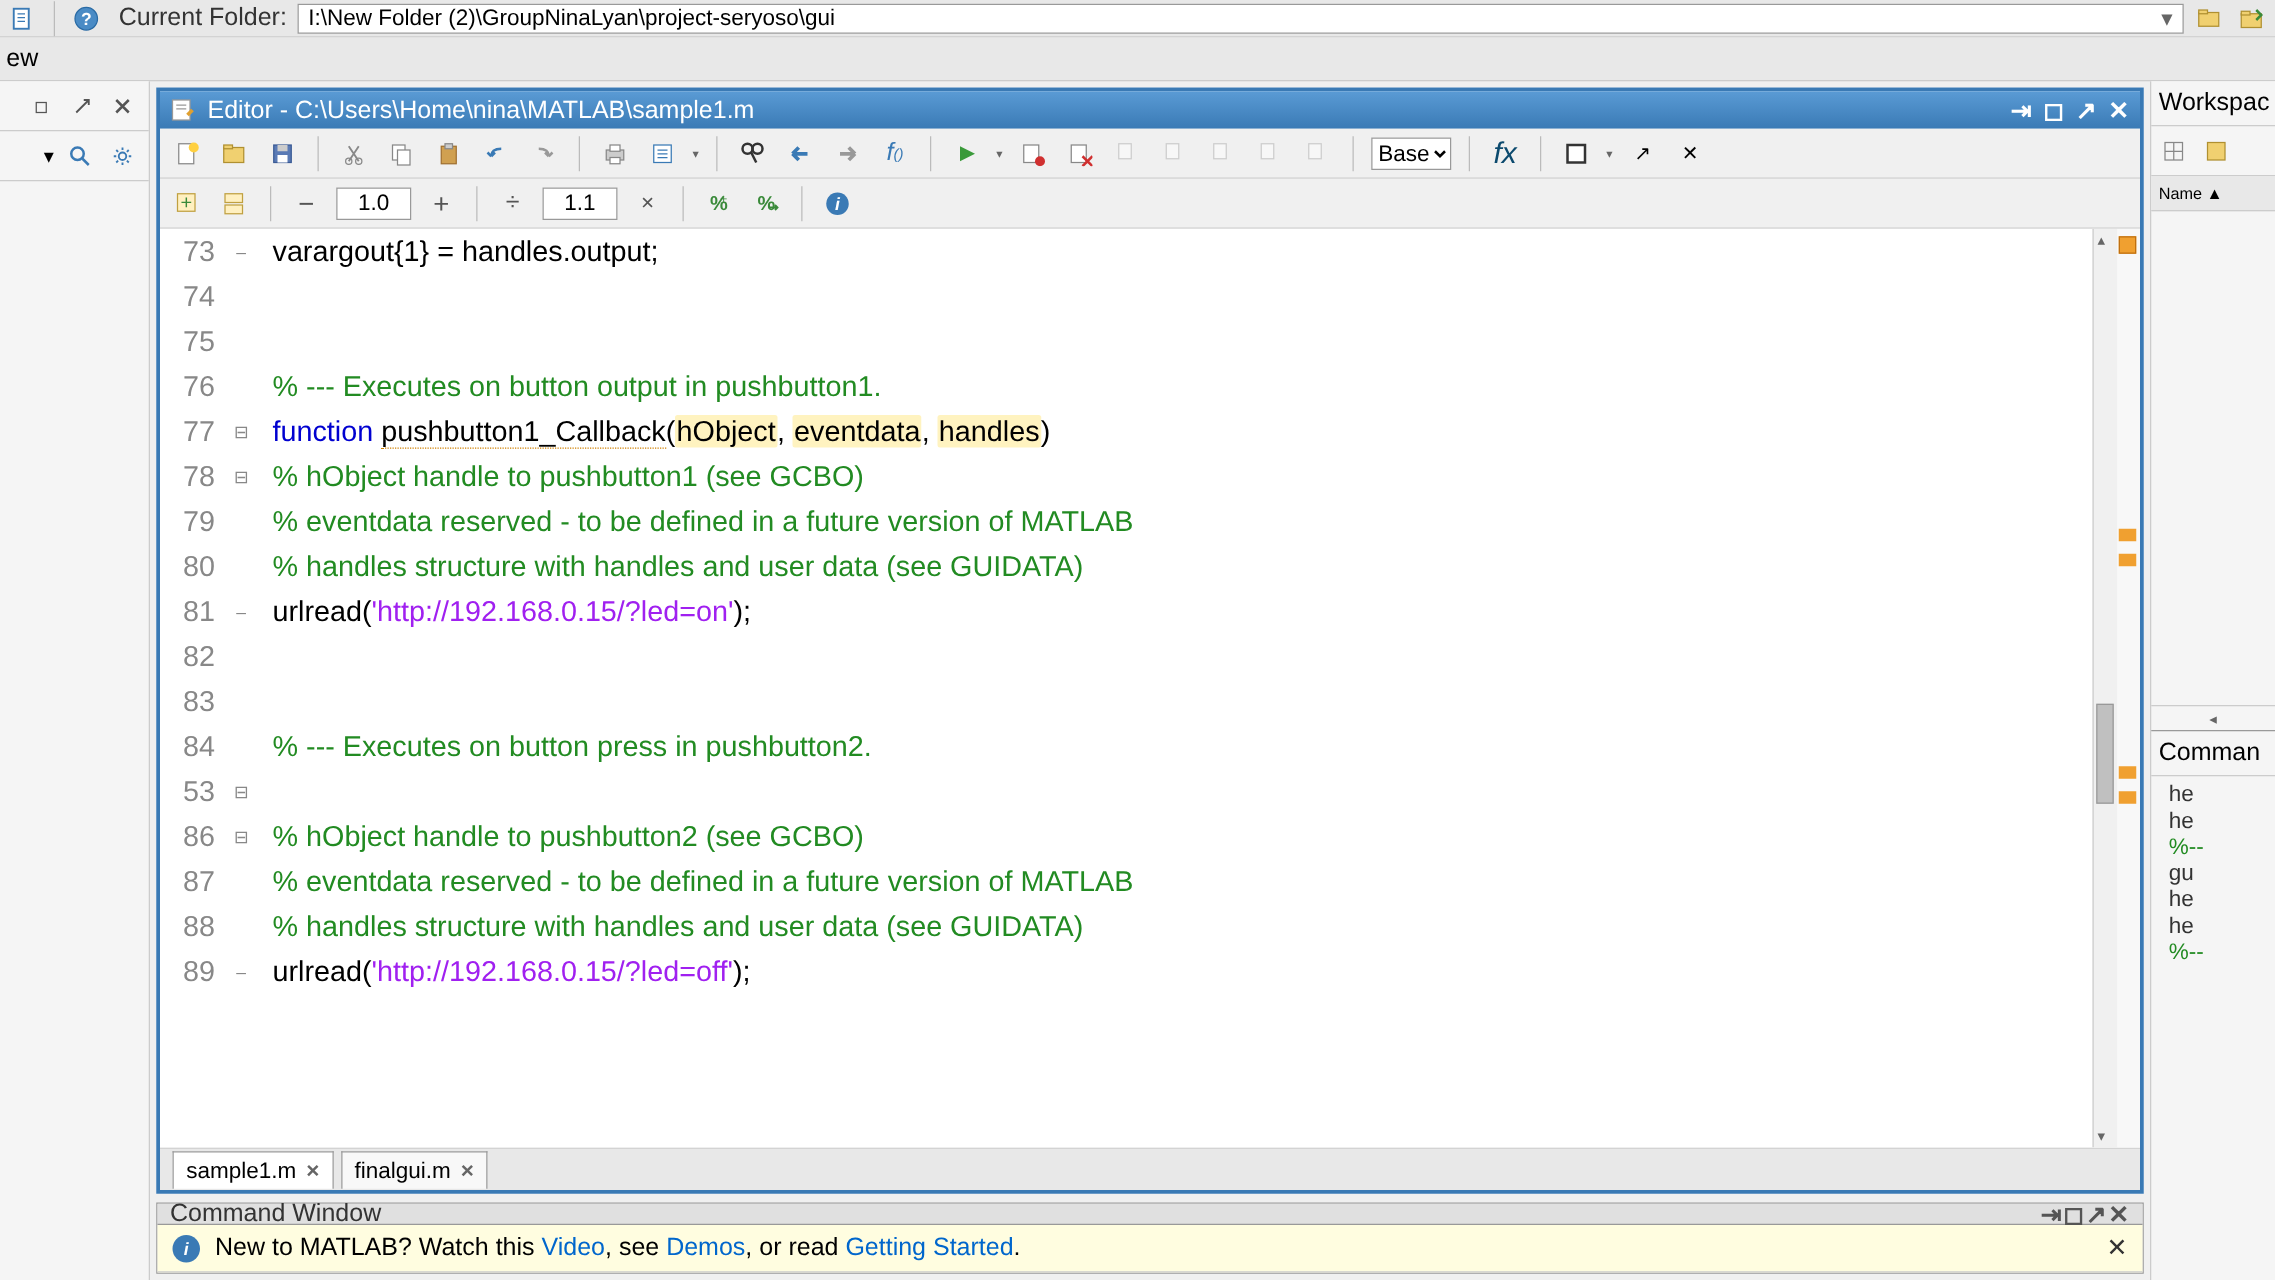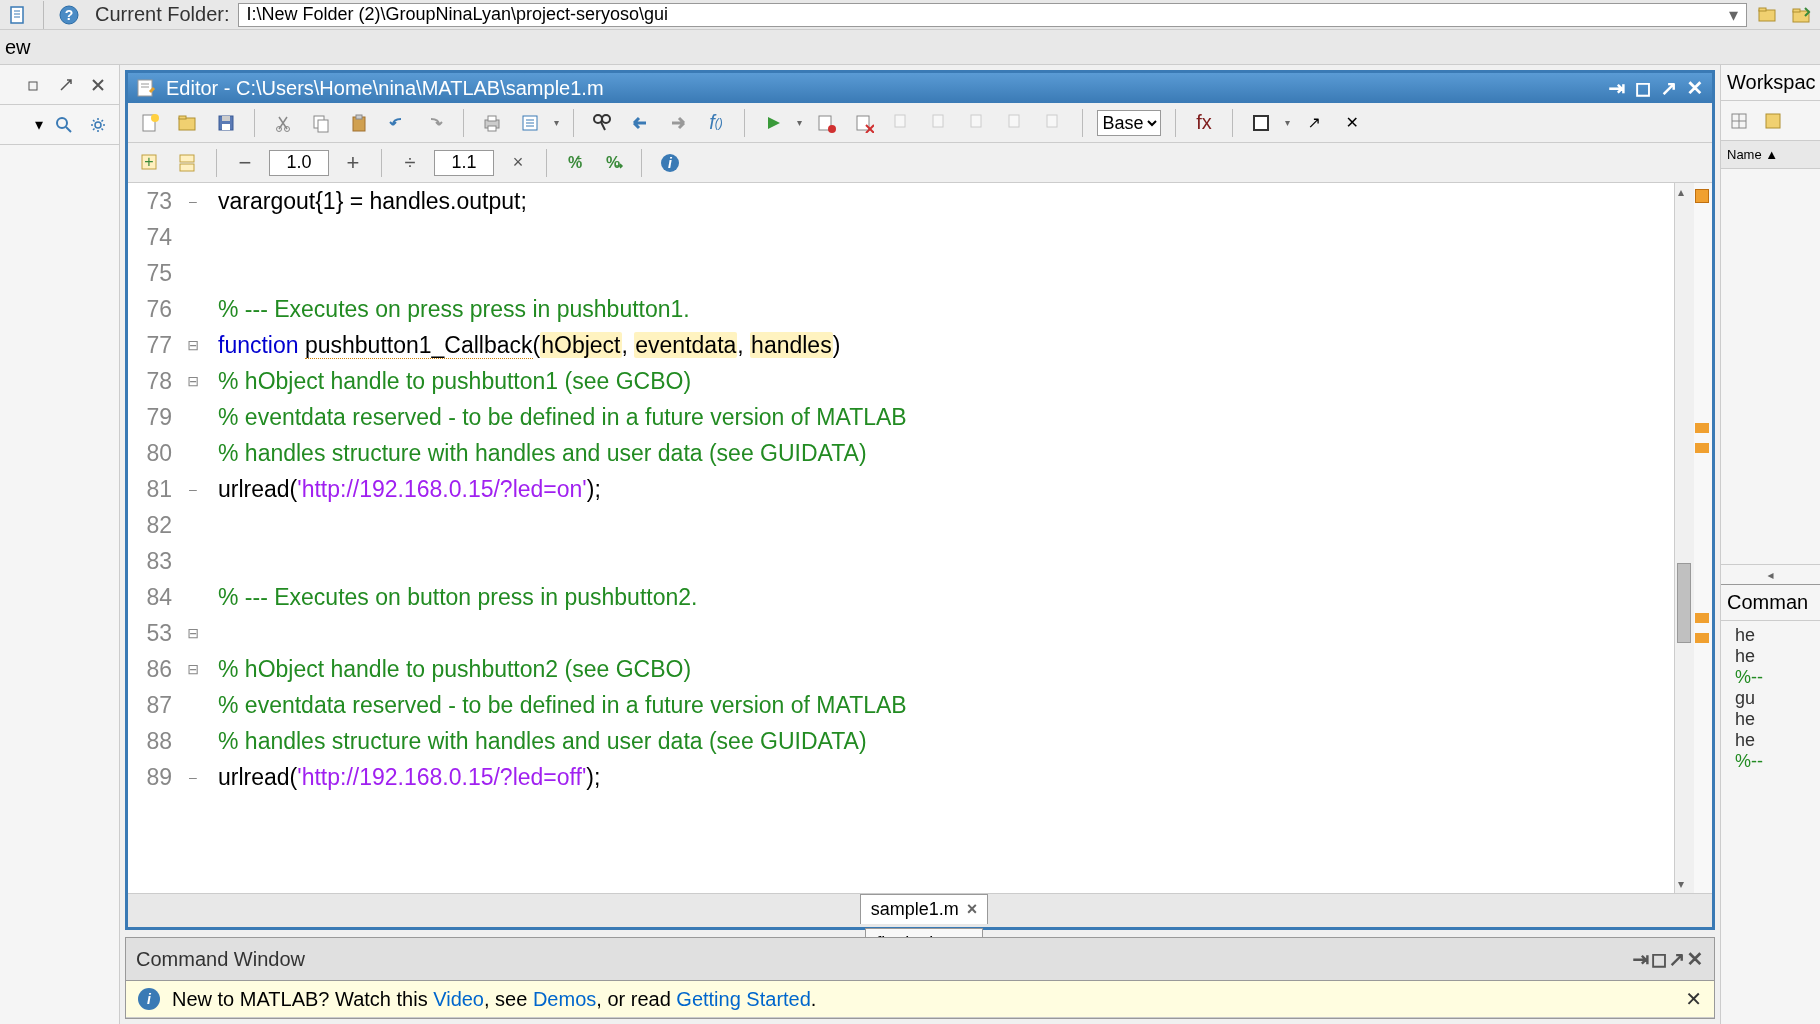--- a/index.html
+++ b/index.html
@@ -42,27 +42,27 @@
 .ln { width: 50px; text-align: right; padding-right: 6px; color: #888; }
 .fold { width: 30px; text-align: center; color: #888; font-size: 14px; }
 .code { flex: 1; padding-left: 10px; }
 
 .kw { color: #0000d0; }
 .cm { color: #228b22; }
 .str { color: #a020f0; }
 .hl { background: #fff3c0; border-radius: 2px; padding: 0 1px; }
 .fn { border-bottom: 1px dotted #d08000; }
 
-.file-tabs { height: 34px; background: #e8e8e8; border-top: 1px solid #ccc; display: flex; align-items: center; padding-left: 10px; gap: 4px; flex-direction: column; }
+.file-tabs { height: 34px; background: #e8e8e8; border-top: 1px solid #ccc; display: flex; align-items: center; padding-left: 10px; gap: 4px; }
 .file-tab { background: #f8f8f8; border: 1px solid #999; border-bottom: none; padding: 4px 10px; font-size: 18px; display: flex; align-items: center; gap: 8px; margin-right: 2px; }
 .file-tab.active { background: white; font-weight: 500; }
 .tab-close { cursor: pointer; color: #666; font-weight: bold; }
 
 .command-window { margin: 2px 5px 5px 5px; border: 1px solid #999; background: #f0f0f0; }
-.cmd-title { height: 43px; background: #e0e0e0; border-bottom: 1px solid #999; display: flex; align-items: center; padding: 0 10px; font-size: 20px; font-weight: 500; color: #333; }
+.cmd-title { height: 17px; background: #e0e0e0; border-bottom: 1px solid #999; display: flex; align-items: center; padding: 0 10px; font-size: 20px; font-weight: 500; color: #333; }
 .cmd-title .spacer { flex: 1; }
 .cmd-banner { background: #fffde0; border-bottom: 1px solid #ccc; padding: 6px 12px; display: flex; align-items: center; gap: 12px; font-size: 20px; }
 .cmd-banner a { color: #0066cc; cursor: pointer; }
 .info-icon { width: 22px; height: 22px; border-radius: 50%; background: #3a7ab5; color: white; display: flex; align-items: center; justify-content: center; font-style: italic; font-weight: bold; font-size: 14px; }
 .banner-close { margin-left: auto; cursor: pointer; font-size: 20px; color: #333; }
 
 .right-panel { width: 100px; background: #f5f5f5; border-left: 1px solid #ccc; display: flex; flex-direction: column; }
 .rp-title { padding: 6px; font-size: 20px; border-bottom: 1px solid #ccc; font-weight: 500; }
 .rp-header { padding: 6px; font-size: 13px; border-bottom: 1px solid #ccc; background: #e8e8e8; }
 .rp-content { flex: 1; padding: 4px; font-size: 18px; overflow: hidden; }
@@ -295,21 +295,21 @@
             </svg>
           </span>
         <span class="tb-icon" style="opacity:0.5">
             <svg width="18" height="20">
               <rect x="2" y="2" width="10" height="12" fill="white" stroke="#aaa"></rect>
             </svg>
           </span>
         <div class="tb-sep"></div>
         <select class="num-input" style="width:64px"><option>Base</option></select>
         <div class="tb-sep"></div>
-        <span class="tb-icon" style="font-size:20px;color:#7f1d1d">fx</span>
+        <span class="tb-icon" style="font-style:italic;font-size:24px;color:#0c4a6e">fx</span>
         <div class="tb-sep"></div>
         <span class="tb-icon">
             <svg width="20" height="20">
               <rect x="3" y="3" width="14" height="14" fill="white" stroke="#333" stroke-width="2"></rect>
             </svg>
           </span>
         <span style="font-size:10px;color:#666">▾</span>
         <span class="tb-icon">↗</span>
         <span class="tb-icon">✕</span>
       </div>
@@ -370,21 +370,21 @@
               <div class="code"></div>
             </div>
             <div class="code-line">
               <div class="ln">75</div>
               <div class="fold"></div>
               <div class="code"></div>
             </div>
             <div class="code-line">
               <div class="ln">76</div>
               <div class="fold"></div>
-              <div class="code"><span class="cm">% --- Executes on press press in pushbutton1.</span></div>
+              <div class="code"><span class="cm">% --- Executes on button output in pushbutton1.</span></div>
             </div>
             <div class="code-line">
               <div class="ln">77</div>
               <div class="fold">⊟</div>
               <div class="code"><span class="kw">function</span><span> </span><span class="fn">pushbutton1_Callback</span><span>(</span><span class="hl">hObject</span><span>, </span><span class="hl">eventdata</span><span>, </span><span class="hl">handles</span><span>)</span></div>
             </div>
             <div class="code-line">
               <div class="ln">78</div>
               <div class="fold">⊟</div>
               <div class="code"><span class="cm">% hObject    handle to pushbutton1 (see GCBO)</span></div>

